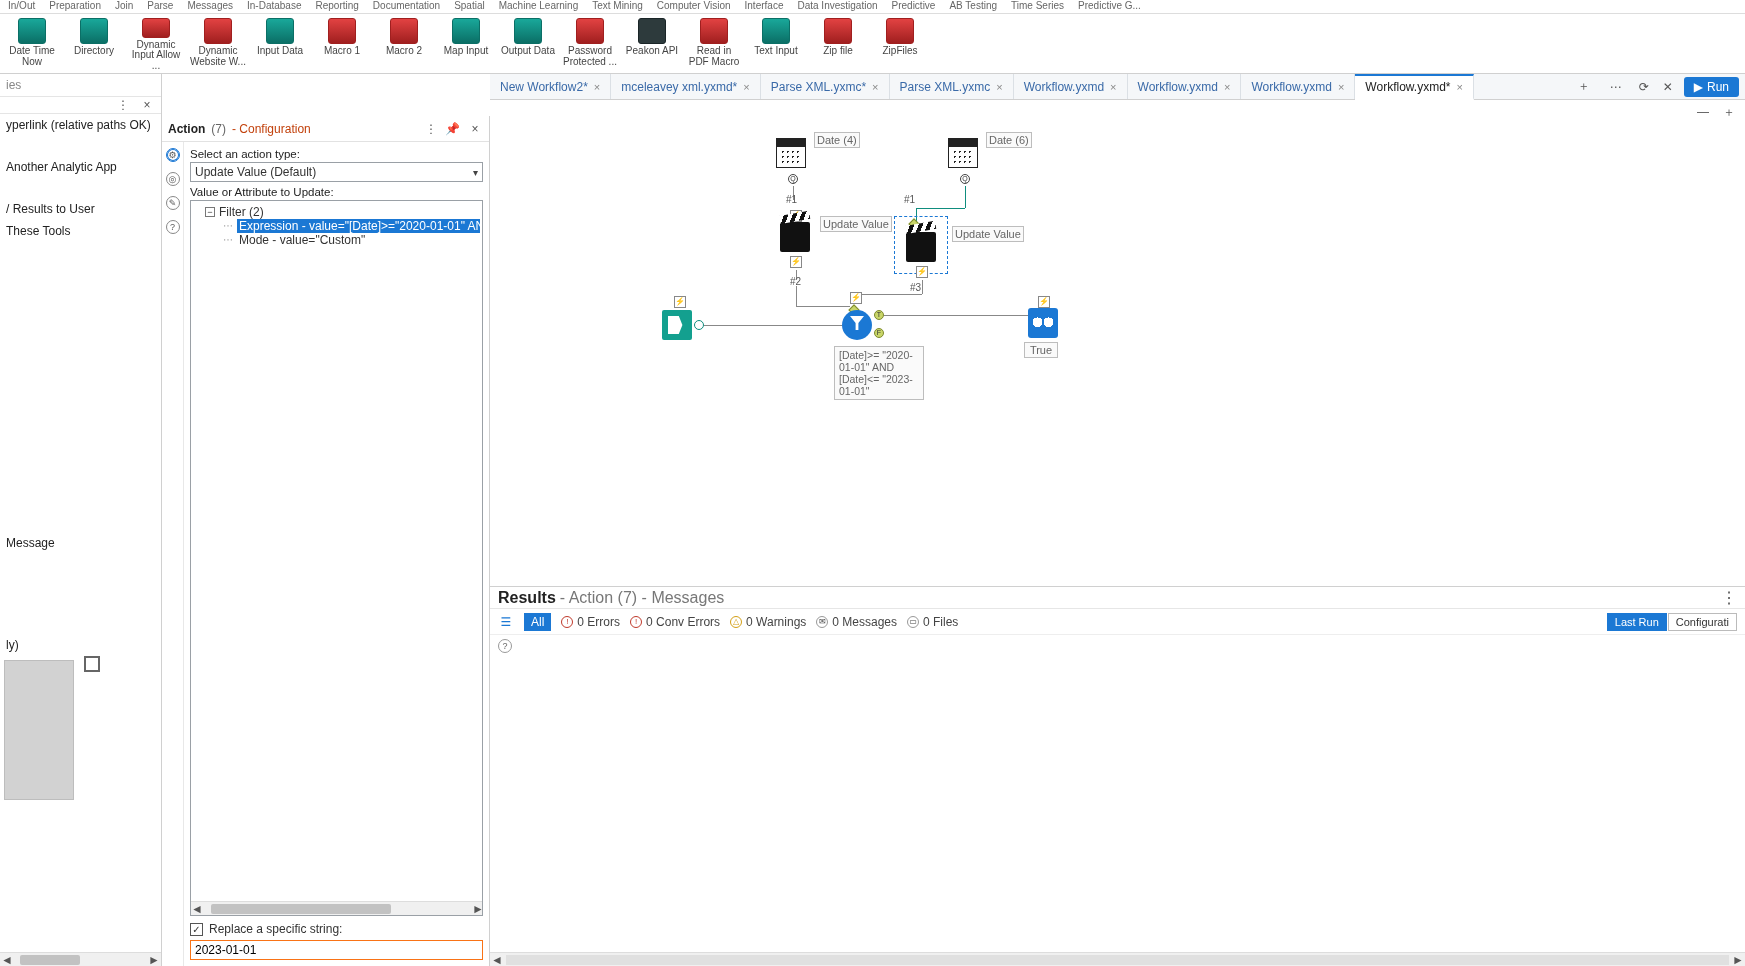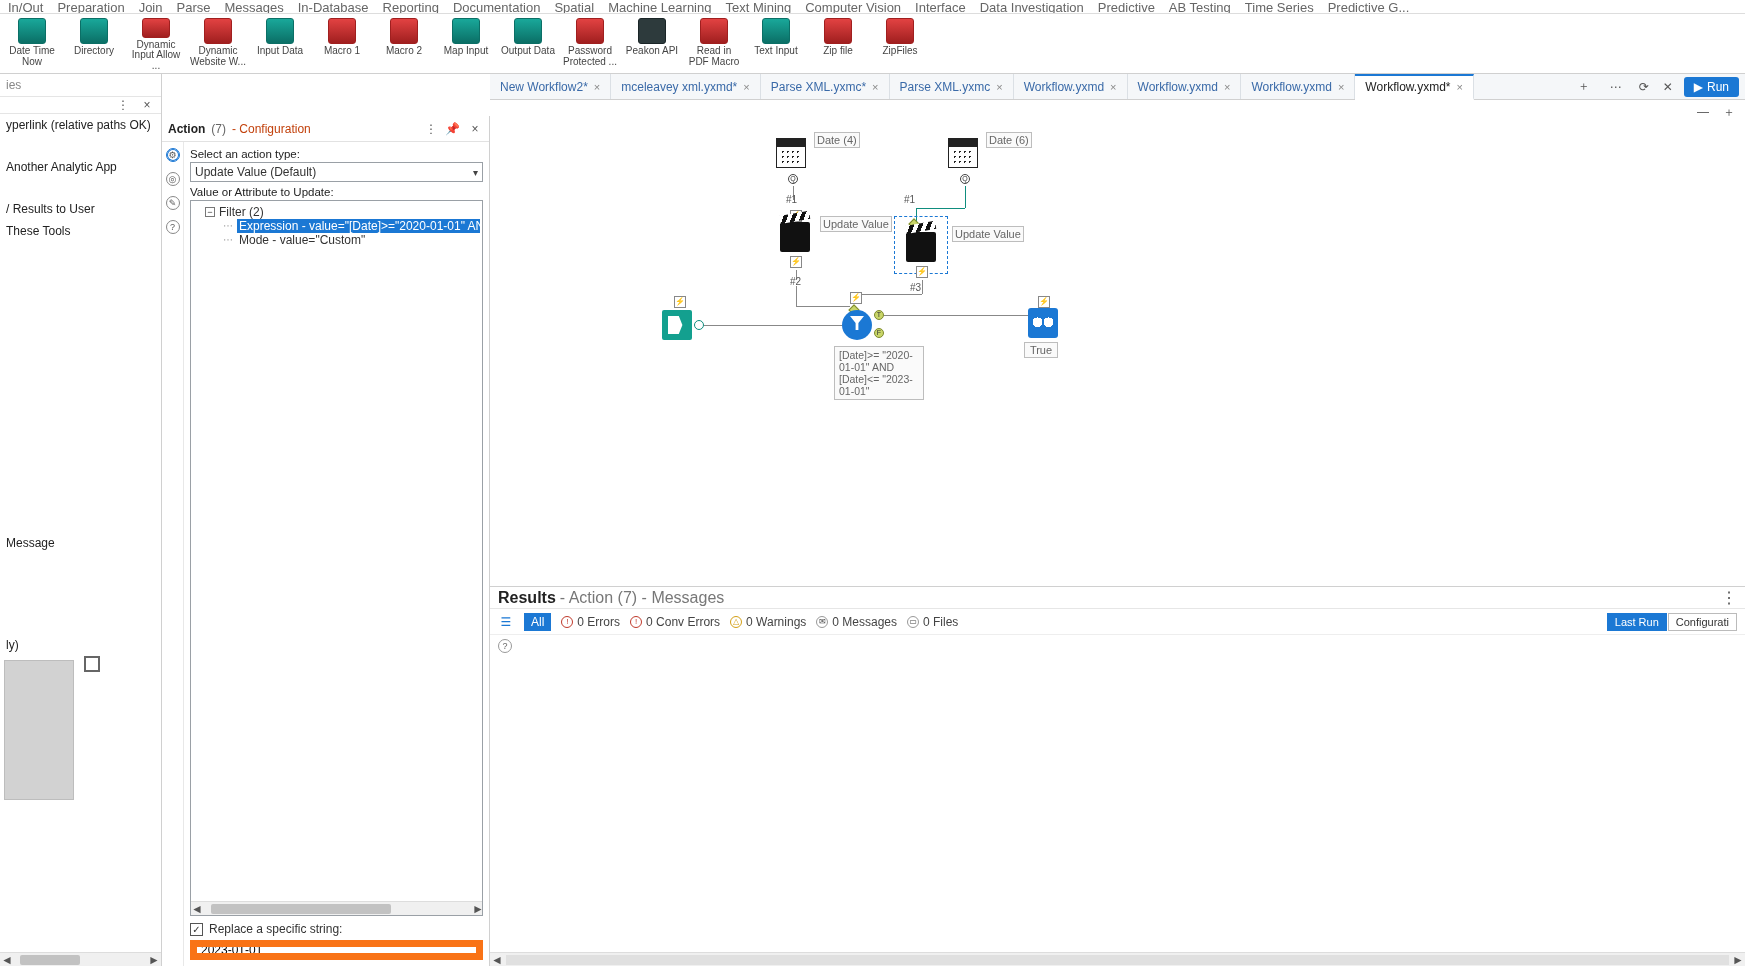--- a/index.html
+++ b/index.html
@@ -1,19 +1,19 @@
 <!DOCTYPE html>
 <html><head>
 <meta charset="utf-8">
 <style>
 * { box-sizing: border-box; margin: 0; padding: 0; }
 body { font-family: "Segoe UI", Arial, sans-serif; font-size: 12px; color: #333; background: #fff; overflow: hidden; width: 1745px; height: 966px; }
 
 
-.ribbon-cats { height: 14px; border-bottom: 1px solid #ddd; display: flex; gap: 14px; padding: 0 8px; font-size: 13px; color: #666; overflow: hidden; }
+.ribbon-cats { height: 14px; border-bottom: 1px solid #ddd; display: flex; gap: 14px; padding: 0 8px; font-size: 10px; color: #666; overflow: hidden; }
 .ribbon-cats span { white-space: nowrap; }
 .toolbar { height: 60px; border-bottom: 1px solid #d0d0d0; display: flex; gap: 6px; padding: 2px 4px; overflow: hidden; }
 .tool-chip { width: 56px; display: flex; flex-direction: column; align-items: center; justify-content: flex-start; gap: 2px; font-size: 10px; text-align: center; line-height: 1.05; color: #444; cursor: pointer; }
 .tool-chip .ico { width: 28px; height: 26px; border: 1px solid #999; border-radius: 3px; margin-top: 2px; }
 .tool-chip .ico.teal { background: linear-gradient(#19a89a,#0b6f66); border-color: #0b6f66; }
 .tool-chip .ico.red  { background: linear-gradient(#e24242,#a01f1f); border-color: #a01f1f; }
 .tool-chip .ico.dark { background: #2d3a3c; border-color: #1a2527; }
 
 
 .mainrow { display: flex; height: calc(100% - 74px); }
@@ -42,21 +42,21 @@
 .tree-row.indent1 { padding-left: 12px; }
 .tree-row.indent2 { padding-left: 28px; }
 .tree-toggle { width: 10px; height: 10px; border: 1px solid #777; font-size: 9px; line-height: 8px; text-align: center; cursor: pointer; }
 .tree-dash { color: #999; font-size: 10px; padding: 0 2px; }
 .tree-selected { background: #1b78d4; color: #fff; padding: 0 2px; white-space: nowrap; overflow: hidden; text-overflow: clip; flex: 1; }
 .tree-plain { padding: 0 2px; white-space: nowrap; }
 .treebox .hscroll2 { position: absolute; left: 0; right: 0; bottom: 0; height: 14px; background: #f0f0f0; border-top: 1px solid #ddd; display: flex; align-items: center; }
 .treebox .hscroll2 .thumb { width: 180px; height: 10px; background: #c2c2c2; margin-left: 10px; border-radius: 2px; }
 .chk-row { display: flex; align-items: center; gap: 6px; margin-top: 6px; font-size: 12px; }
 .chk { width: 13px; height: 13px; border: 1px solid #555; display: inline-flex; align-items: center; justify-content: center; font-size: 10px; }
-.txt-input { border: 7px solid #f97316; height: 20px; padding: 0 4px; font-size: 12px; margin-top: 4px; width: 100%; background: #fff; }
+.txt-input { border: 1px solid #f97316; height: 20px; padding: 0 4px; font-size: 12px; margin-top: 4px; width: 100%; background: #fff; }
 
 .rightcol { flex: 1; display: flex; flex-direction: column; min-width: 0; }
 .tabstrip { height: 26px; display: flex; align-items: stretch; border-bottom: 1px solid #d0d0d0; background: #f5f7f9; padding-right: 6px; gap: 0; }
 .tab { display: flex; align-items: center; gap: 6px; padding: 0 10px; font-size: 12px; border-right: 1px solid #dbe0e5; color: #3a6aa8; cursor: pointer; white-space: nowrap; }
 .tab.active { background: #fff; border-bottom: 2px solid #fff; margin-bottom: -1px; color: #222; border-top: 2px solid #1b78d4; }
 .tab .x { color: #888; font-size: 11px; cursor: pointer; }
 .tabstrip .plus { width: 24px; display: flex; align-items: center; justify-content: center; color: #555; cursor: pointer; }
 .tabstrip .dots { width: 24px; display: flex; align-items: center; justify-content: center; color: #555; cursor: pointer; }
 .tabstrip .righticons { display: flex; align-items: center; gap: 8px; margin-left: auto; }
 .run-btn { background: #1b78d4; color: #fff; border-radius: 3px; height: 20px; padding: 0 10px; display: flex; align-items: center; gap: 4px; font-size: 12px; cursor: pointer; }

